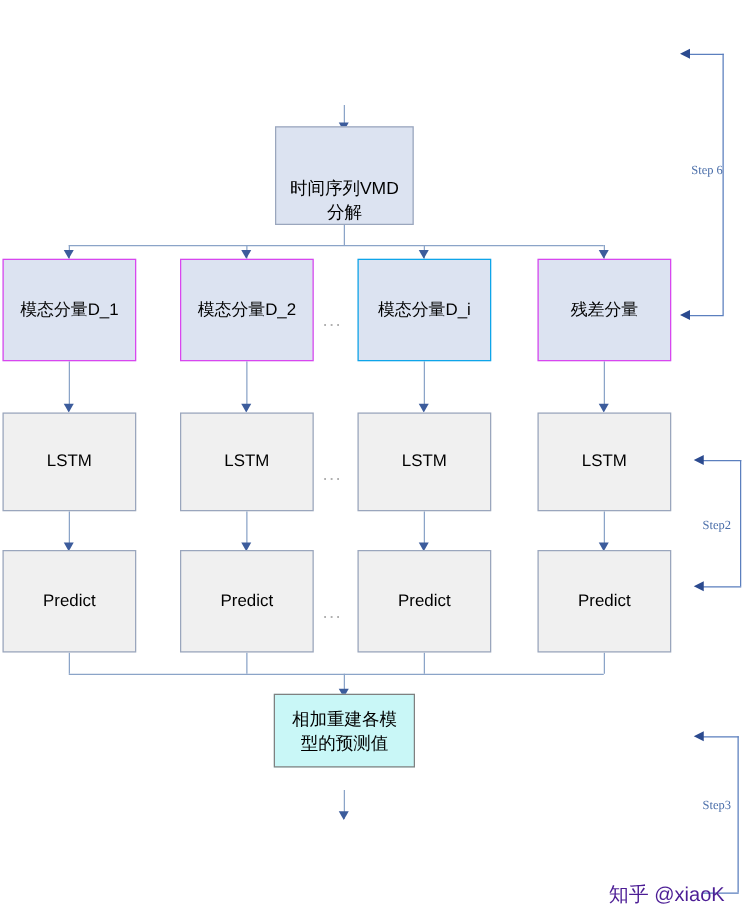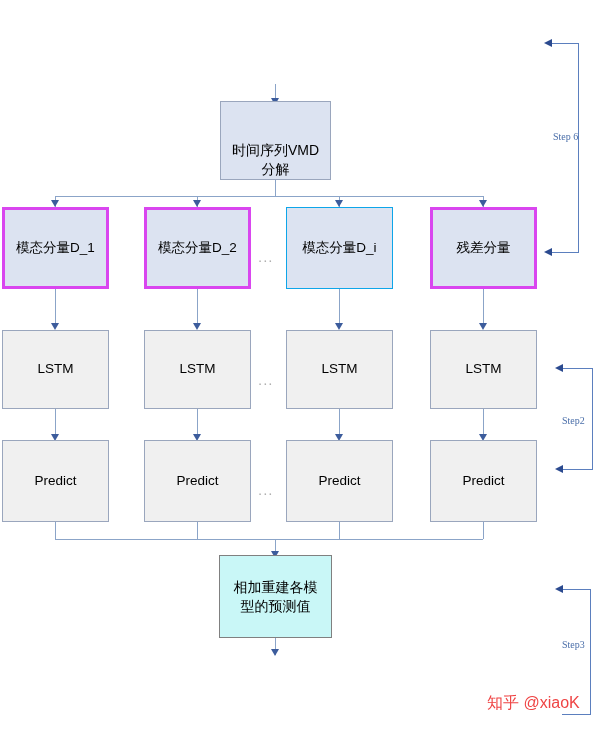--- a/index.html
+++ b/index.html
@@ -34,21 +34,21 @@
     border: 1px solid #a6a6a6;
     font-size: 14px;
   }
   .n-decomp {
     background: #dce3f1;
     border: 1px solid #9aa6bd;
     font-size: 14px;
   }
   .n-mode {
     background: #dce3f1;
-    border: 3px solid #d946ef;
+    border: 1px solid #d946ef;
     font-size: 13.5px;
   }
   .n-mode.emphasis {
     border: 1px solid #0ea5e9;
   }
   .n-stage {
     background: #f0f0f0;
     border: 1px solid #9aa6bd;
     font-size: 13.5px;
   }
@@ -96,24 +96,25 @@
   }
   .ellipsis {
     position: absolute;
     color: #b0b0b0;
     font-size: 15px;
     letter-spacing: 1px;
     white-space: nowrap;
   }
   .watermark {
     position: absolute;
-    color: #ef4444;
+    color: #4c1d95;
     font-size: 16px;
     white-space: nowrap;
     font-family: "Liberation Sans", "DejaVu Sans", sans-serif;
+    margin-top: 13px;
   }
 </style>
 </head>
 <body>
 
 <div id="canvas">
 
   <div class="line line-v" style="left:275px; top:84px; height:17px;"></div>
   <div class="arrow-down" style="left:271px; top:98px;"></div>
 
@@ -199,21 +200,21 @@
     <span>Predict</span>
   </div>
   <div class="node n-stage" style="left:286px; top:440px; width:107px; height:82px;">
     <span>Predict</span>
   </div>
   <div class="node n-stage" style="left:430px; top:440px; width:107px; height:82px;">
     <span>Predict</span>
   </div>
   <div class="ellipsis" style="left:258px; top:481px;">...</div>
 
-  <div class="node n-result" style="left:219px; top:555px; width:113px; height:83px;">
+  <div class="node n-result" style="left:219px; top:555px; width:113px; height:59px;">
     <span>相加重建各模
 型的预测值</span>
   </div>
 
 
   <div class="step-line step-v" style="left:578px; top:43px; height:209px;"></div>
   <div class="step-line step-h" style="left:551px; top:43px; width:28px;"></div>
   <div class="arrow-left" style="left:544px; top:39px;"></div>
   <div class="step-line step-h" style="left:551px; top:252px; width:28px;"></div>
   <div class="arrow-left" style="left:544px; top:248px;"></div>

